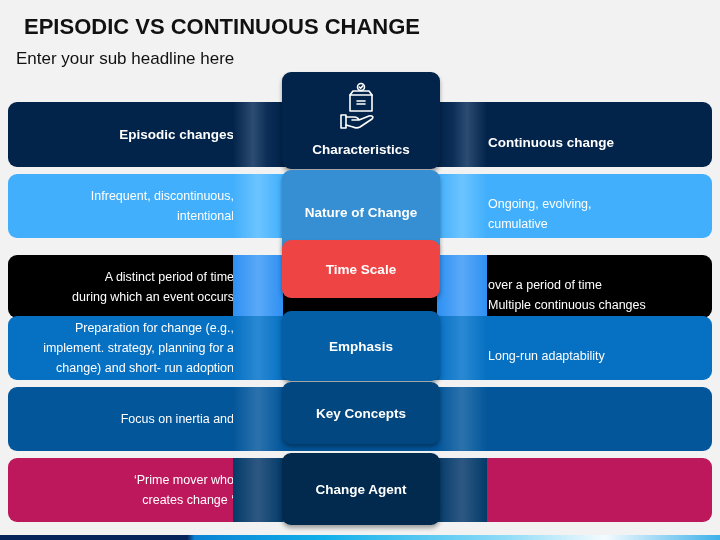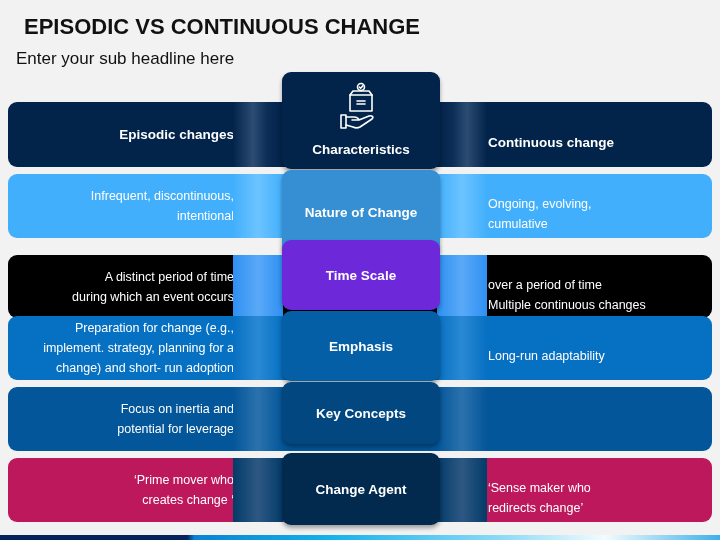--- a/index.html
+++ b/index.html
@@ -68,57 +68,52 @@
   <div class="fold l" style="background:linear-gradient(90deg,#0670c2,#2a89d4 50%,#0670c2);"></div>
   <div class="fold r" style="background:linear-gradient(90deg,#0670c2,#2a89d4 50%,#0670c2);"></div>
   <div class="side right">
     <div>Long-run adaptability</div>
   </div>
 </div>
 
 <div class="row" style="top:387px;height:64px;background:#03569a;">
   <div class="side left">
     <div>Focus on inertia and</div>
-    <div>potential for leverage</div>
   </div>
   <div class="fold l" style="background:linear-gradient(90deg,#03569a,#2b72ad 50%,#03569a);"></div>
   <div class="fold r" style="background:linear-gradient(90deg,#03569a,#2b72ad 50%,#03569a);"></div>
 </div>
 
 <div class="row" style="top:458px;height:64px;background:#be185d;">
   <div class="side left">
     <div>‘Prime mover who</div>
     <div>creates change ‘</div>
   </div>
   <div class="fold l" style="background:linear-gradient(90deg,#033b69,#2e5883 50%,#033b69);"></div>
   <div class="fold r" style="background:linear-gradient(90deg,#033b69,#2e5883 50%,#033b69);"></div>
-  <div class="side right">
-    <div>‘Sense maker who</div>
-    <div>redirects change’</div>
-  </div>
 </div>
 
 <div class="center top" style="top:72px;height:97px;background:#02234a;">
   <svg class="icon" viewBox="0 0 52 52" fill="none" stroke="#fff" stroke-width="1.6" stroke-linejoin="round" stroke-linecap="round">
     <circle cx="26" cy="5" r="3.5"></circle>
     <path d="M24.3 5 l1.3 1.3 l2.2 -2.4"></path>
     <rect x="15" y="13" width="22" height="16"></rect>
     <path d="M15 13 l3 -4 h16 l3 4"></path>
     <line x1="22" y1="19" x2="30" y2="19"></line>
     <line x1="22" y1="22" x2="30" y2="22"></line>
     <rect x="6" y="33" width="5" height="13"></rect>
     <path d="M11 35 h8 c3 0 5 2 5 3 h-7 M24 38 l10 -4 c3 -1 5 1 3 3 l-12 8 c-2 1 -5 1 -7 0 l-7 -2"></path>
   </svg>
   <div>Characteristics</div>
 </div>
 
 <div class="center" style="top:170px;height:84px;background:#358fd2;">
   <span>Nature of Change</span>
 </div>
-<div class="center" style="top:240px;height:70px;background:#6d28d9;">
+<div class="center" style="top:240px;height:58px;background:#ef4444;">
   <span>Time Scale</span>
 </div>
 <div class="center" style="top:311px;height:70px;background:#055fa6;">
   <span>Emphasis</span>
 </div>
 <div class="center" style="top:382px;height:62px;background:#02477f;">
   <span>Key Concepts</span>
 </div>
 <div class="center" style="top:453px;height:72px;background:#022a4e;">
   <span>Change Agent</span>

